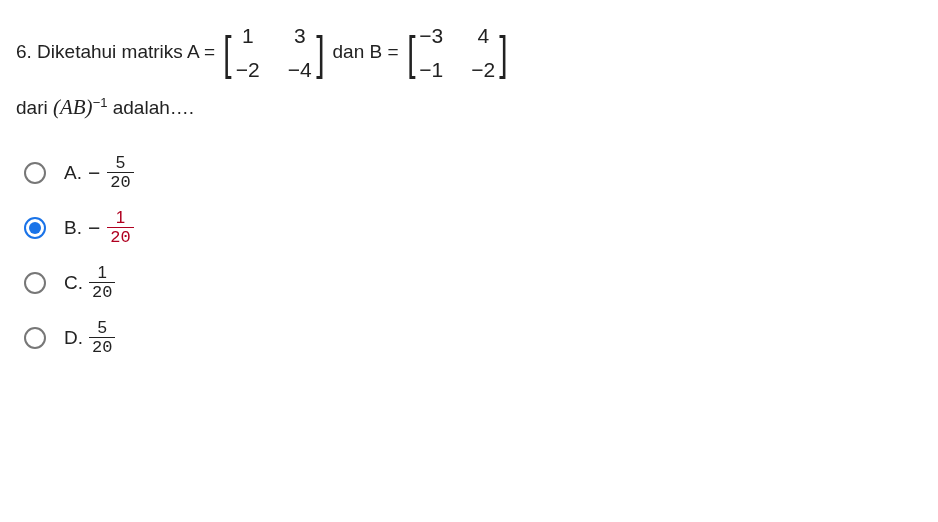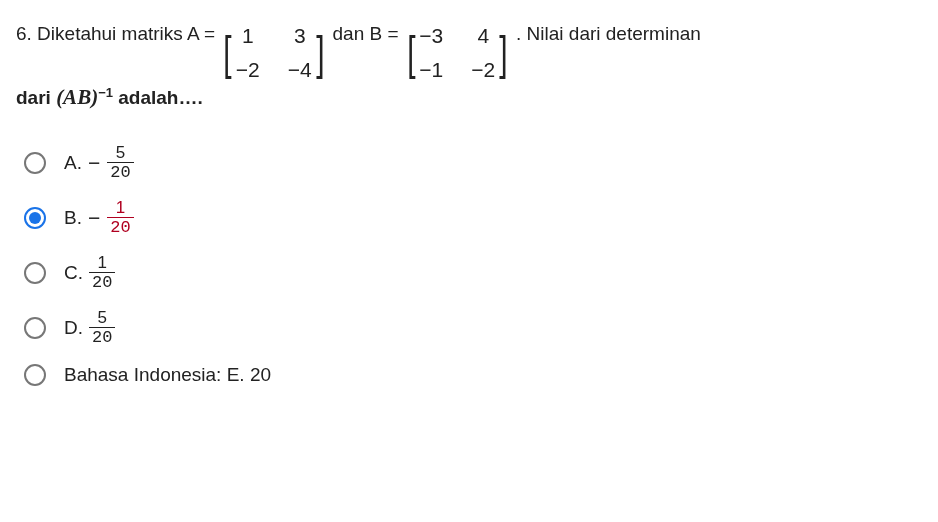--- a/index.html
+++ b/index.html
@@ -6,20 +6,21 @@
     body {
       font-family: Arial, "Helvetica Neue", Helvetica, sans-serif;
       font-size: 19px;
       color: #222;
       padding: 20px 16px;
       width: 938px;
       height: 522px;
     }
     .question-line {
       display: flex;
+      align-items: center;
       flex-wrap: wrap;
       gap: 4px;
       line-height: 1.5;
     }
     .matrix-wrap {
       display: inline-flex;
       align-items: center;
       font-size: 21px;
       margin: 0 2px;
     }
@@ -33,22 +34,22 @@
     .matrix {
       display: inline-grid;
       grid-template-columns: auto auto;
       column-gap: 28px;
       row-gap: 2px;
       text-align: center;
       margin: 0 2px;
     }
     .matrix span { min-width: 22px; }
     .line2 {
+      margin-top: 10px;
       font-size: 19px;
-      font-weight: bold;
     }
     .italic { font-style: italic; font-family:'Times New Roman', Times, serif; font-size:21px;}
     .sup { font-size: 13px; vertical-align: super; }
     .options { margin-top: 34px; padding-left: 8px; }
     .option {
       display: flex;
       align-items: center;
       gap: 18px;
       margin-bottom: 18px;
     }
@@ -119,21 +120,20 @@
     <span class="matrix-wrap">
       <span class="bracket">[</span>
       <span class="matrix">
         <span>−3</span>
         <span>4</span>
         <span>−1</span>
         <span>−2</span>
       </span>
       <span class="bracket">]</span>
     </span>
-    <span>. Nilai dari determinan</span>
   </div>
   <div class="line2">
     <span>dari </span><span class="italic">(AB)</span><span class="sup">−1</span><span> adalah….</span>
   </div>
 </div>
 
 <div class="options">
 
   <div class="option">
     <div class="radio"></div>
@@ -174,20 +174,14 @@
     <div class="radio"></div>
     <div class="opt-content">
       <span class="opt-letter">D.</span>
       <span class="frac">
         <span class="num">5</span>
         <span class="den">20</span>
       </span>
     </div>
   </div>
 
-  <div class="option">
-    <div class="radio"></div>
-    <div class="opt-content">
-      <span class="plain-text">Bahasa Indonesia: E. 20</span>
-    </div>
-  </div>
 
 </div>
 
 </body></html>

